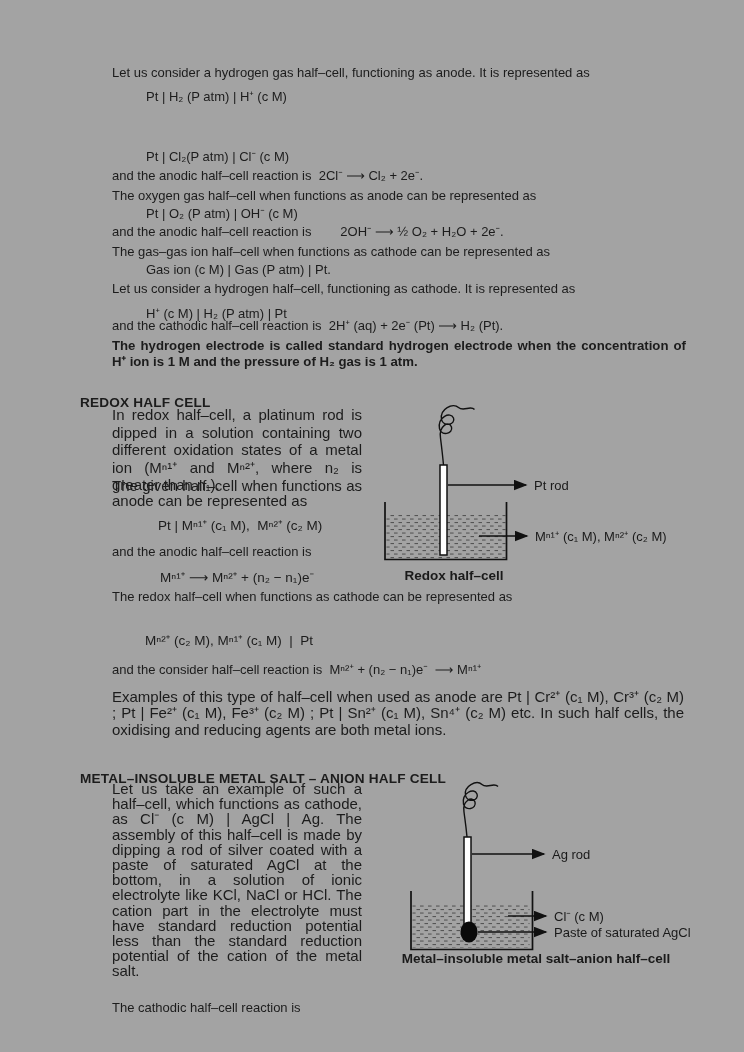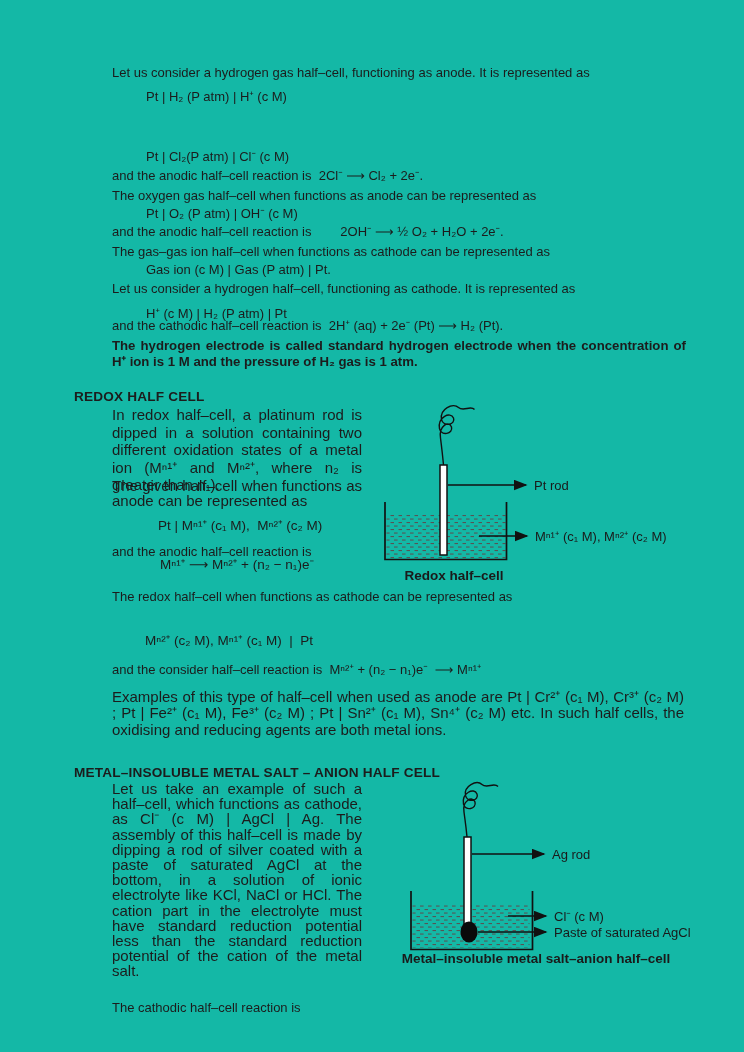--- a/index.html
+++ b/index.html
@@ -1,17 +1,17 @@
 <!DOCTYPE html>
 <html><head>
 <meta charset="utf-8">
 <style>
   html,body { margin:0; padding:0; background:#e8e8e8; }
   .page {
-    position:relative; width:744px; height:1052px; background:#14b8a6;
+    position:relative; width:744px; height:1052px; background:#a3a3a3;
     font-family:"Liberation Sans", sans-serif; color:#1c1c1c;
     margin:0 auto; overflow:hidden;
   }
   .ln {
     position:absolute; left:112px; font-size:13px; white-space:pre; line-height:15px;
   }
   .ln.ind { left:146px; }
   .formula {
     position:absolute; font-size:13.5px; white-space:pre; line-height:16px;
   }
@@ -19,21 +19,21 @@
     position:absolute; left:112px; width:250px; font-size:15px;
     line-height:15.2px; text-align:justify;
   }
   .para.loose { line-height:17.5px; }
   .para.wide { width:572px; line-height:16.3px; }
   .boldnote {
     position:absolute; left:112px; top:338px; width:574px;
     font-size:13.2px; font-weight:bold; line-height:15.6px; text-align:justify;
   }
   .heading {
-    position:absolute; left:68px; margin:6px; font-size:13.6px; font-weight:bold;
+    position:absolute; left:68px; margin:12px; font-size:13.6px; font-weight:bold;
     letter-spacing:0.2px; white-space:pre;
   }
   .diag { position:absolute; }
   .diag text { font-family:"Liberation Sans", sans-serif; font-size:13px; fill:#1a1a1a; }
   .diag text.cap { font-size:13.5px; font-weight:bold; }
 </style>
 </head>
 <body>
 
 <div class="page">
@@ -50,21 +50,21 @@
   <div class="ln" style="top:281px">Let us consider a hydrogen half–cell, functioning as cathode. It is represented as</div>
   <div class="ln ind" style="top:306px">H⁺ (c M) | H₂ (P atm) | Pt</div>
   <div class="ln" style="top:318px">and the cathodic half–cell reaction is  2H⁺ (aq) + 2e⁻ (Pt) ⟶ H₂ (Pt).</div>
   <div class="boldnote">The hydrogen electrode is called standard hydrogen electrode when the concentration of H⁺ ion is 1 M and the pressure of H₂ gas is 1 atm.</div>
 
   <h2 class="heading" style="top:383px">REDOX HALF CELL</h2>
   <div class="para loose" style="top:406px">In redox half–cell, a platinum rod is dipped in a solution containing two different oxidation states of a metal ion (Mⁿ¹⁺ and Mⁿ²⁺, where n₂ is greater than n₁).</div>
   <div class="para" style="top:478px">The given half–cell when functions as anode can be represented as</div>
   <div class="formula" style="top:518px;left:158px">Pt | Mⁿ¹⁺ (c₁ M),  Mⁿ²⁺ (c₂ M)</div>
   <div class="ln" style="top:544px">and the anodic half–cell reaction is</div>
-  <div class="formula" style="top:557px;left:160px">Mⁿ¹⁺ ⟶ Mⁿ²⁺ + (n₂ − n₁)e⁻</div>
+  <div class="formula" style="top:570px;left:160px">Mⁿ¹⁺ ⟶ Mⁿ²⁺ + (n₂ − n₁)e⁻</div>
   <div class="ln" style="top:589px">The redox half–cell when functions as cathode can be represented as</div>
   <div class="formula" style="top:633px;left:145px">Mⁿ²⁺ (c₂ M), Mⁿ¹⁺ (c₁ M)  |  Pt</div>
   <div class="ln" style="top:662px">and the consider half–cell reaction is  Mⁿ²⁺ + (n₂ − n₁)e⁻  ⟶ Mⁿ¹⁺</div>
   <div class="para wide" style="top:689px">Examples of this type of half–cell when used as anode are Pt | Cr²⁺ (c₁ M), Cr³⁺ (c₂ M) ; Pt | Fe²⁺ (c₁ M), Fe³⁺ (c₂ M) ; Pt | Sn²⁺ (c₁ M), Sn⁴⁺ (c₂ M) etc. In such half cells, the oxidising and reducing agents are both metal ions.</div>
 
   <svg class="diag" style="left:378px;top:398px" width="312" height="192">
     <defs>
       <pattern id="stippleA" width="8" height="7" patternUnits="userSpaceOnUse">
         <rect x="0" y="1.5" width="3.6" height="1.1" fill="#555"></rect>
         <rect x="4.5" y="5" width="3.6" height="1.1" fill="#555"></rect>

